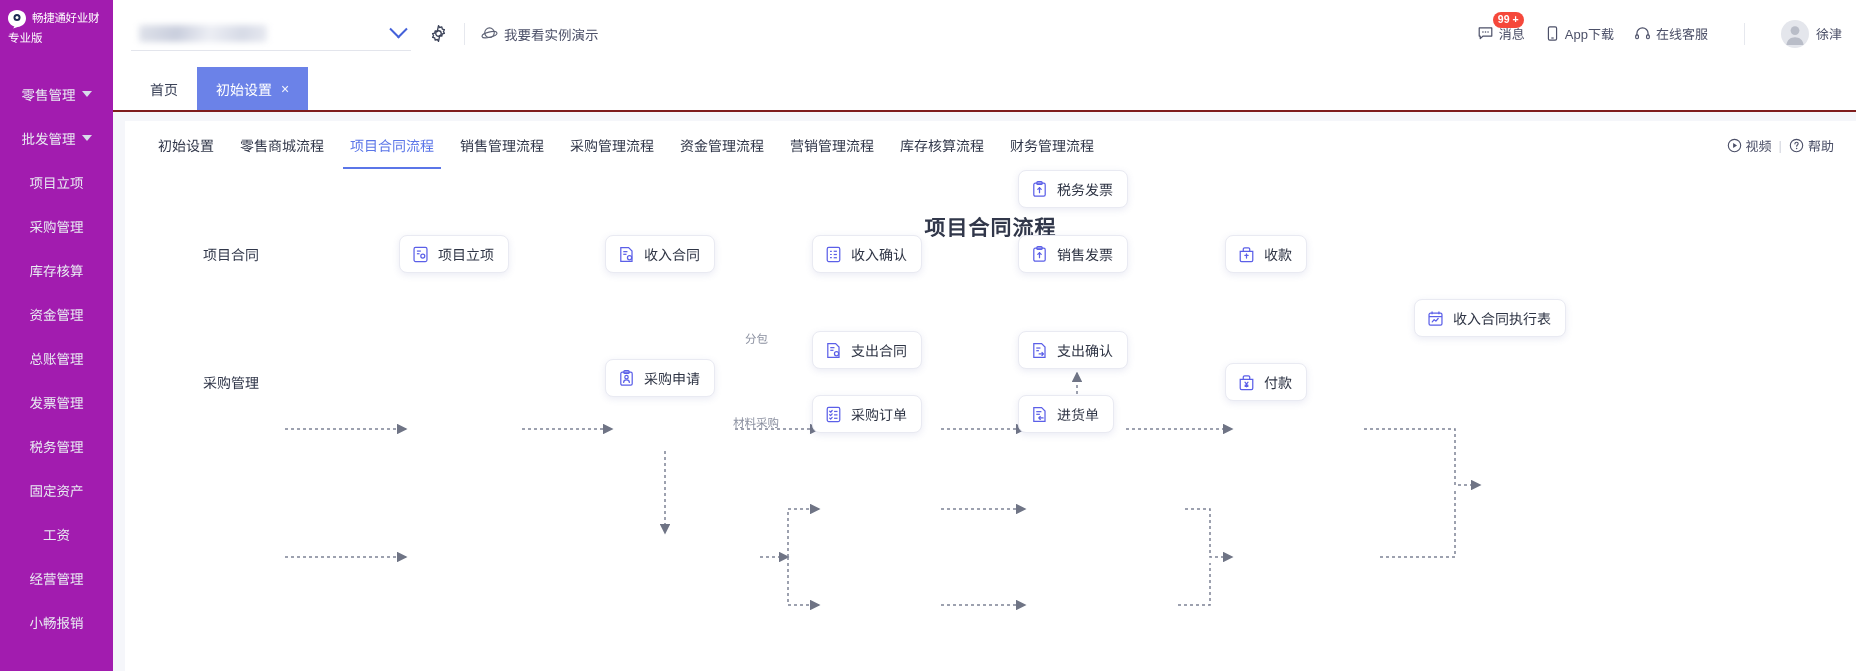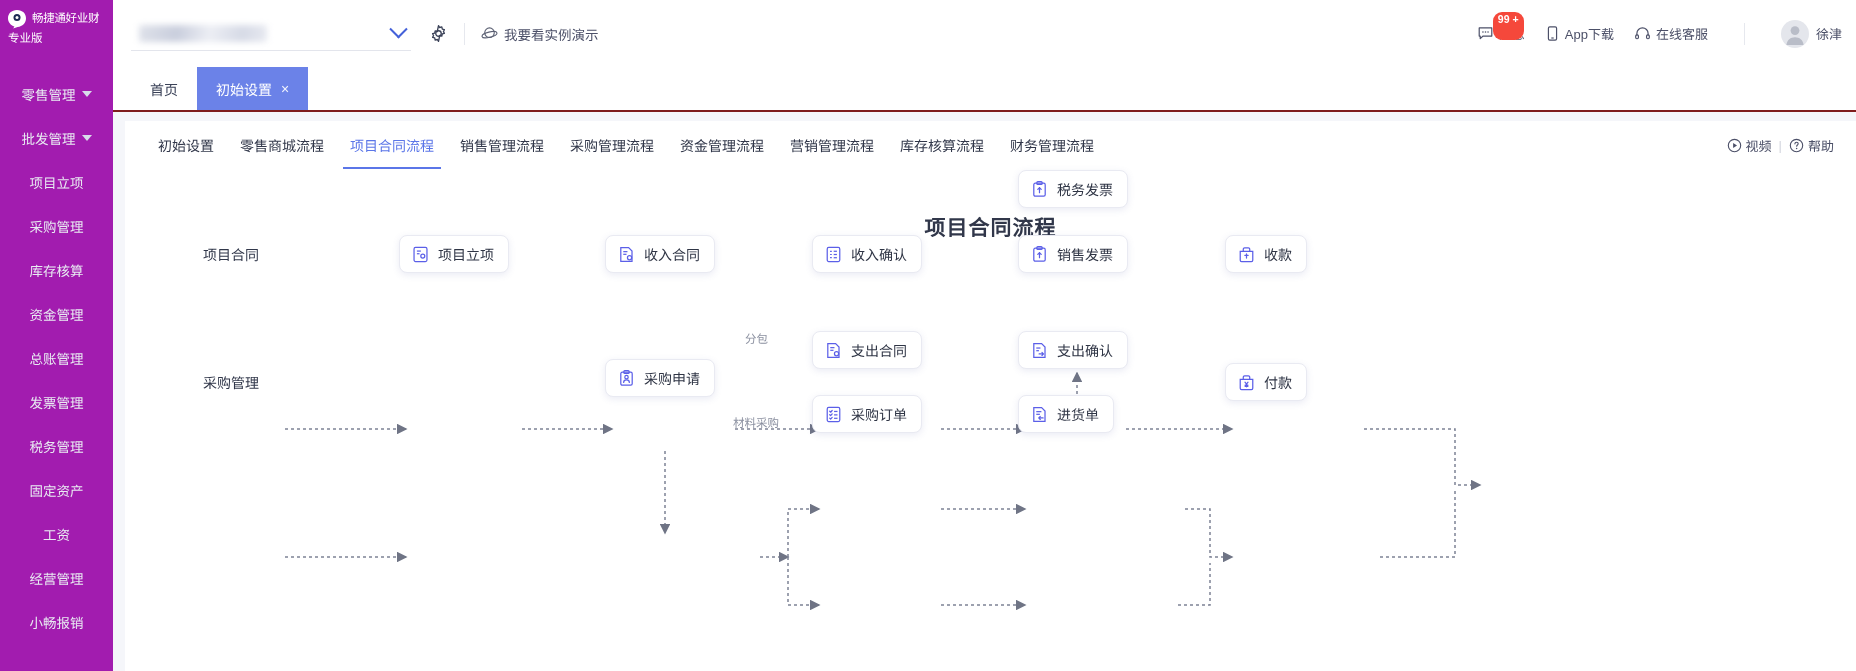--- a/index.html
+++ b/index.html
@@ -75,21 +75,21 @@
   .topbar-right {
     margin-left: auto; display: flex; align-items: center; gap: 20px;
     padding-right: 0;
   }
   .tb-item {
     display: flex; align-items: center; gap: 5px; color: #4c5068;
     font-size: 13px; cursor: pointer; position: relative; white-space: nowrap;
   }
   .badge {
     position: absolute; top: -12px; left: 16px; background: #f5483b;
-    color: #fff; font-size: 10.5px; line-height: 15px; height: 28px;
+    color: #fff; font-size: 10.5px; line-height: 15px; height: 16px;
     padding: 0 5px; border-radius: 9px; font-weight: bold; white-space: nowrap;
   }
   .avatar-wrap { display: flex; align-items: center; gap: 7px; }
   .avatar {
     width: 28px; height: 28px; border-radius: 50%; background: #e4e6ec;
     display: flex; align-items: center; justify-content: center; overflow: hidden;
   }
   .user-name { color: #4c5068; font-size: 13px; white-space: nowrap; }
 
   
@@ -453,20 +453,30 @@
 
         <div class="node" style="left: 1100px; top: -16px;">
           <svg class="nicon" viewBox="0 0 20 20" fill="none" stroke="#5b5fe8" stroke-width="1.3">
             <path d="M3.4 6.6h13.2v9.4a1.4 1.4 0 01-1.4 1.4H4.8a1.4 1.4 0 01-1.4-1.4z"></path>
             <path d="M6.6 6.6V4.4a1.4 1.4 0 011.4-1.4h4a1.4 1.4 0 011.4 1.4v2.2"></path>
             <path d="M10 9.4v4.4M8.3 11h3.4" stroke-linecap="round"></path>
           </svg>
           <span>收款</span>
         </div>
 
+        <div class="node" style="left: 1289px; top: 48px;">
+          <svg class="nicon" viewBox="0 0 20 20" fill="none" stroke="#5b5fe8" stroke-width="1.3">
+            <rect x="3.2" y="4.4" width="13.6" height="12.6" rx="1.5"></rect>
+            <line x1="3.2" y1="8" x2="16.8" y2="8"></line>
+            <line x1="6.4" y1="2.6" x2="6.4" y2="5.4"></line>
+            <line x1="13.6" y1="2.6" x2="13.6" y2="5.4"></line>
+            <path d="M6.6 13.6l2-2.4 1.8 1.6 2.4-2.8" stroke-linecap="round" stroke-linejoin="round"></path>
+          </svg>
+          <span>收入合同执行表</span>
+        </div>
 
         <div class="node" style="left: 480px; top: 108px;">
           <svg class="nicon" viewBox="0 0 20 20" fill="none" stroke="#5b5fe8" stroke-width="1.3">
             <rect x="4" y="3.4" width="12" height="13.6" rx="1.5"></rect>
             <rect x="7.2" y="1.8" width="5.6" height="2.8" rx="1"></rect>
             <circle cx="10" cy="8.6" r="1.8"></circle>
             <path d="M7 14.2c0-1.8 1.4-2.8 3-2.8s3 1 3 2.8" stroke-linecap="round"></path>
           </svg>
           <span>采购申请</span>
         </div>

